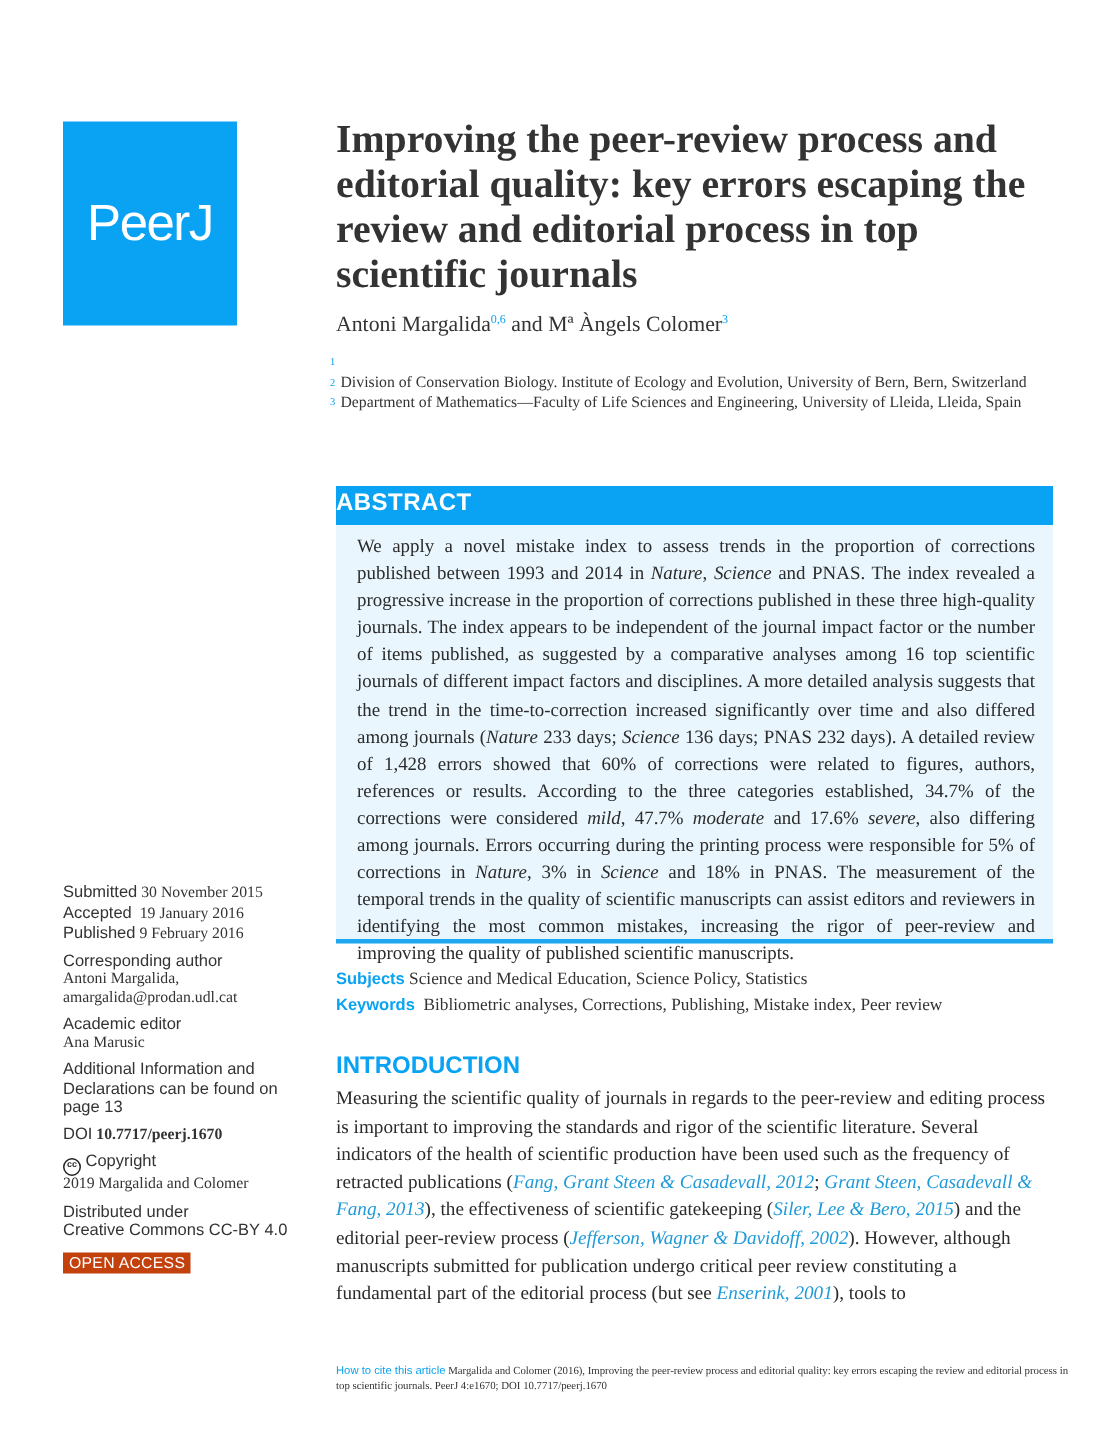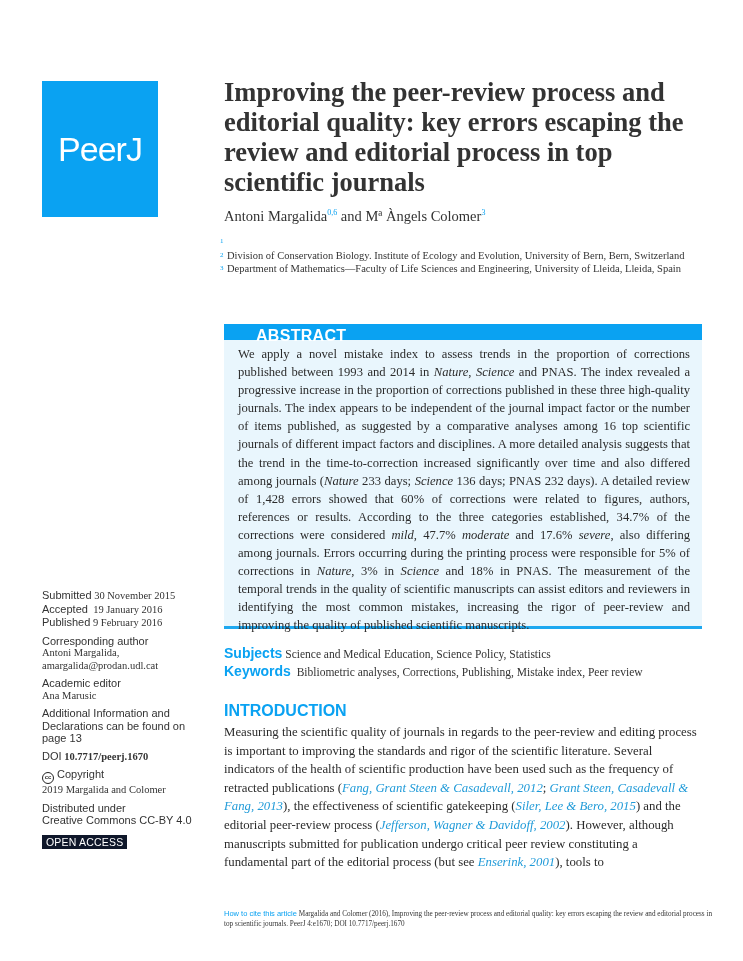--- a/index.html
+++ b/index.html
@@ -26,31 +26,31 @@
   .affils { position: absolute; left: 220px; top: 235px; font-size: 10.5px; line-height: 13.5px; color: #333; }
   .affil { display: flex; }
   .affil sup { color: #0aa2f2; font-size: 7px; width: 6px; display: inline-block; }
   .affil .txt { padding-left: 1px; }
 
   .abstract {
     position: absolute; left: 224px; top: 324px; width: 478px; height: 305px;
     background: #e9f6fd; border-bottom: 3px solid #1ea8f0;
   }
   .abstract-head {
-    height: 16px; background: #0aa2f2; color: #fff;
+    height: 26px; background: #0aa2f2; color: #fff;
     font-family: "Liberation Sans", "DejaVu Sans", sans-serif; font-weight: bold;
-    font-size: 16px; line-height: 23px; padding-left: 32px; letter-spacing: 0.3px;
+    font-size: 16px; line-height: 23px; padding-left: 0; letter-spacing: 0.3px;
   }
   .abstract-body {
     padding: 5px 12px 0 14px; font-size: 12.6px; line-height: 18.1px; color: #2b2b2b; text-align: justify;
   }
   .abstract-body i { font-style: italic; }
 
   .subjects { position: absolute; left: 224px; top: 645px; font-size: 11.5px; line-height: 17px; color: #333; }
-  .subjects .lbl { color: #0aa2f2; font-family: "Liberation Sans", "DejaVu Sans", sans-serif; font-weight: bold; font-size: 14px; }
+  .subjects .lbl { color: #0aa2f2; font-family: "Liberation Sans", "DejaVu Sans", sans-serif; font-weight: bold; font-size: 11px; }
 
   .intro-head {
     position: absolute; left: 224px; top: 702px;
     font-family: "Liberation Sans", "DejaVu Sans", sans-serif; font-weight: bold; color: #0aa2f2; font-size: 16px;
   }
   .intro-body {
     position: absolute; left: 224px; top: 723px; width: 480px; font-size: 12.8px; line-height: 18.6px; color: #2b2b2b;
   }
   .ref { color: #1f9ad8; font-style: italic; }
 
@@ -58,21 +58,21 @@
   .sans { font-family: "Liberation Sans", "DejaVu Sans", sans-serif; font-size: 11px; }
   .sb-block { margin-bottom: 5px; line-height: 12.5px; }
   .serif { font-family: "Liberation Serif", "DejaVu Serif", serif; font-size: 10.5px; }
   .bold { font-weight: bold; }
   .cc-icon {
     display: inline-block; width: 12px; height: 12px; border: 1.5px solid #222; border-radius: 50%;
     font-size: 6px; line-height: 9px; text-align: center; font-weight: bold; vertical-align: -1px; margin-right: 3px;
     font-family: "Liberation Sans", "DejaVu Sans", sans-serif;
   }
   .open-access {
-    display: inline-block; background: #0f172a; color: #fff; font-family: "Liberation Sans", "DejaVu Sans", sans-serif;
+    display: inline-block; background: #c2410c; color: #fff; font-family: "Liberation Sans", "DejaVu Sans", sans-serif;
     font-size: 10.5px; padding: 1px 4px; letter-spacing: 0.2px; margin-top: 3px;
   }
 
   .cite { position: absolute; left: 224px; top: 909px; width: 490px; font-size: 7.2px; line-height: 10px; color: #333; }
   .cite .lbl { color: #0aa2f2; font-family: "Liberation Sans", "DejaVu Sans", sans-serif; font-weight: normal; font-size: 7.5px; }
 </style>
 </head>
 <body>
 
 <div class="logo">

